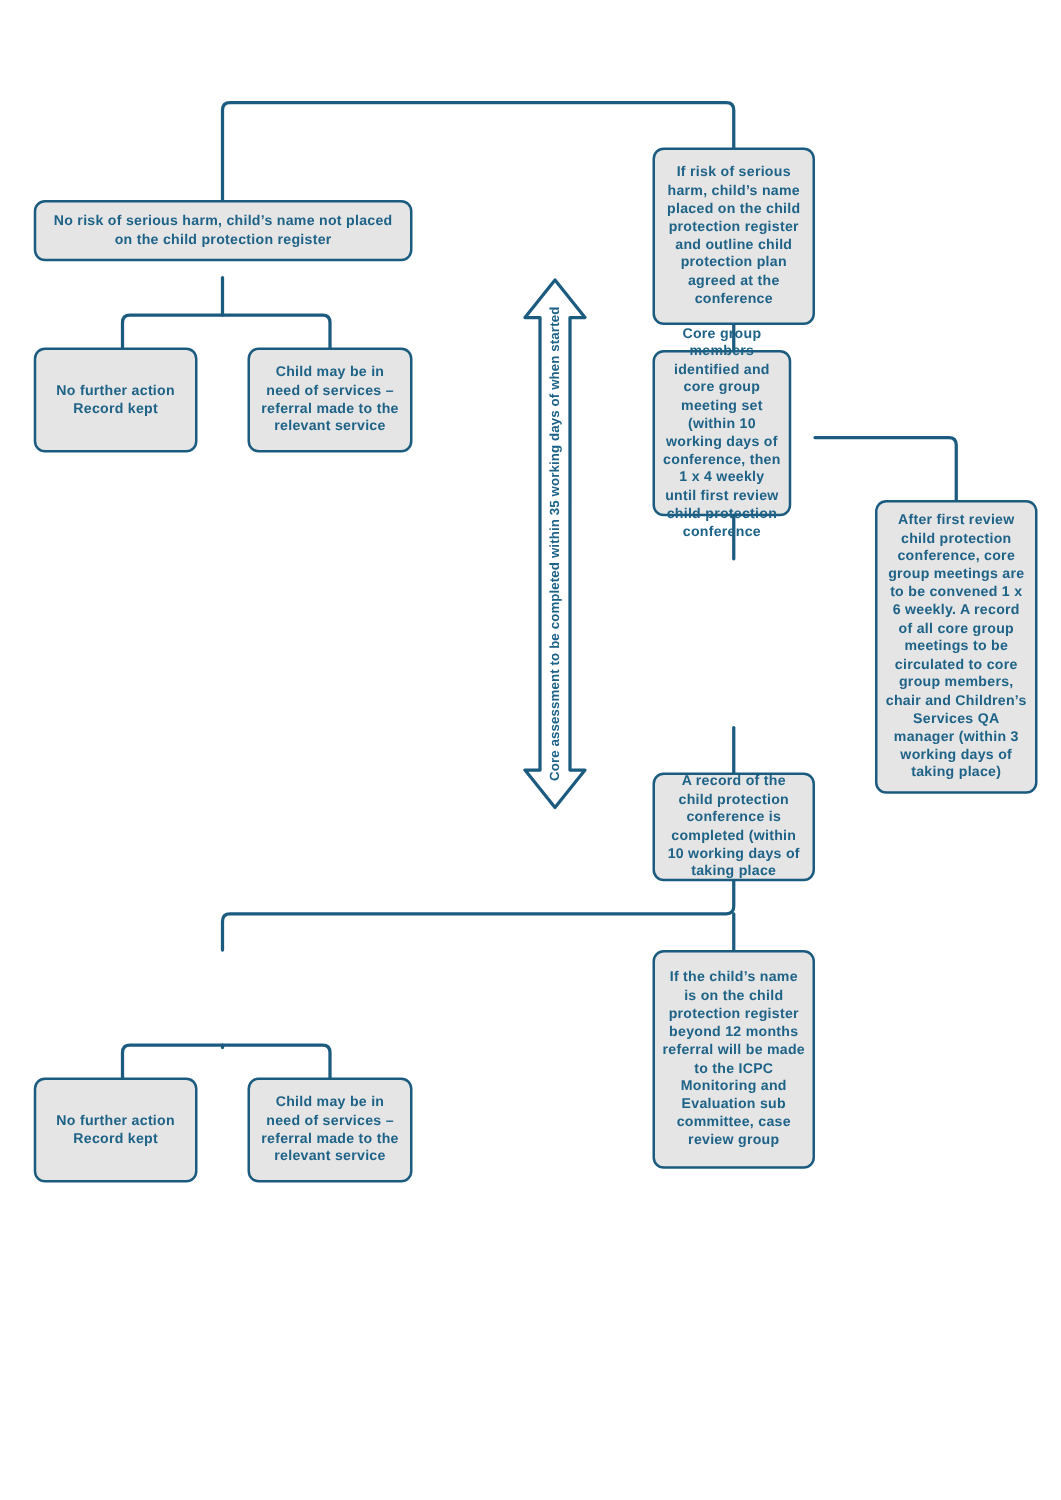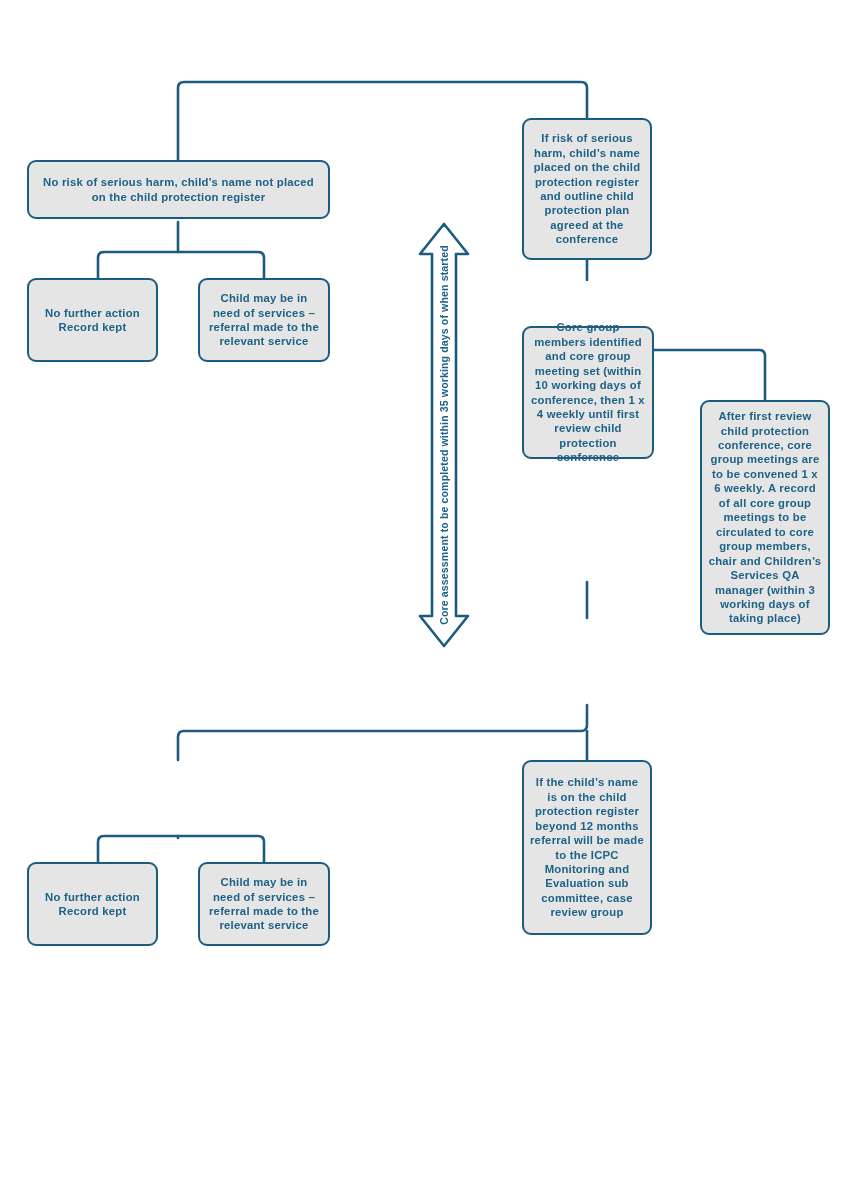--- a/index.html
+++ b/index.html
@@ -41,30 +41,30 @@
     text-align: center;
     padding: 4px 6px;
     line-height: 1.28;
     letter-spacing: 0.02em;
   }
   .node span {
     display: block;
     width: 100%;
   }
   
-  #n-no-risk      { left:27px;  top:160px; width:303px; height:59px;  font-size:11.3px; }
+  #n-no-risk      { left:27px;  top:160px; width:303px; height:49px;  font-size:11.3px; }
   #n-nfa-1        { left:27px;  top:278px; width:131px; height:84px;  font-size:11.3px; }
   #n-need-1       { left:198px; top:278px; width:132px; height:84px;  font-size:11.3px; }
   
   #n-removed      { left:27px;  top:760px; width:303px; height:78px;  font-size:11.3px; }
   #n-nfa-2        { left:27px;  top:862px; width:131px; height:84px;  font-size:11.3px; }
   #n-need-2       { left:198px; top:862px; width:132px; height:84px;  font-size:11.3px; }
   
   #n-risk         { left:522px; top:118px; width:130px; height:142px; font-size:11.3px; }
-  #n-core-group   { left:522px; top:280px; width:132px; height:133px; font-size:11.3px;margin-top:46px; }
+  #n-core-group   { left:522px; top:280px; width:111px; height:133px; font-size:11.3px; }
   #n-review-date  { left:522px; top:447px; width:130px; height:135px; font-size:11.3px; }
   #n-record       { left:522px; top:618px; width:130px; height:87px;  font-size:11.3px; }
   #n-icpc         { left:522px; top:760px; width:130px; height:175px; font-size:11.3px; }
   
   #n-after-review { left:700px; top:400px; width:130px; height:235px; font-size:11.3px; }
 
   
   #arrow-wrap {
     position: absolute;
     left: 416px;
@@ -145,20 +145,23 @@
 
   <div class="node" id="n-risk">
     <span>If risk of serious harm, child’s name placed on the child protection register and outline child protection plan agreed at the conference</span>
   </div>
 
   <div class="node" id="n-core-group">
     <span>Core group members identified and core group meeting set (within 10 working days of conference, then 1 x 4 weekly until first review child protection conference</span>
   </div>
 
 
+  <div class="node" id="n-record">
+    <span>A record of the child protection conference is completed (within 10 working days of taking place</span>
+  </div>
 
   <div class="node" id="n-after-review">
     <span>After first review child protection conference, core group meetings are to be convened 1 x 6 weekly. A record of all core group meetings to be circulated to core group members, chair and Children’s Services QA manager (within 3 working days of taking place)</span>
   </div>
 
 
   <div class="node" id="n-nfa-2">
     <span>No further action Record kept</span>
   </div>
 

